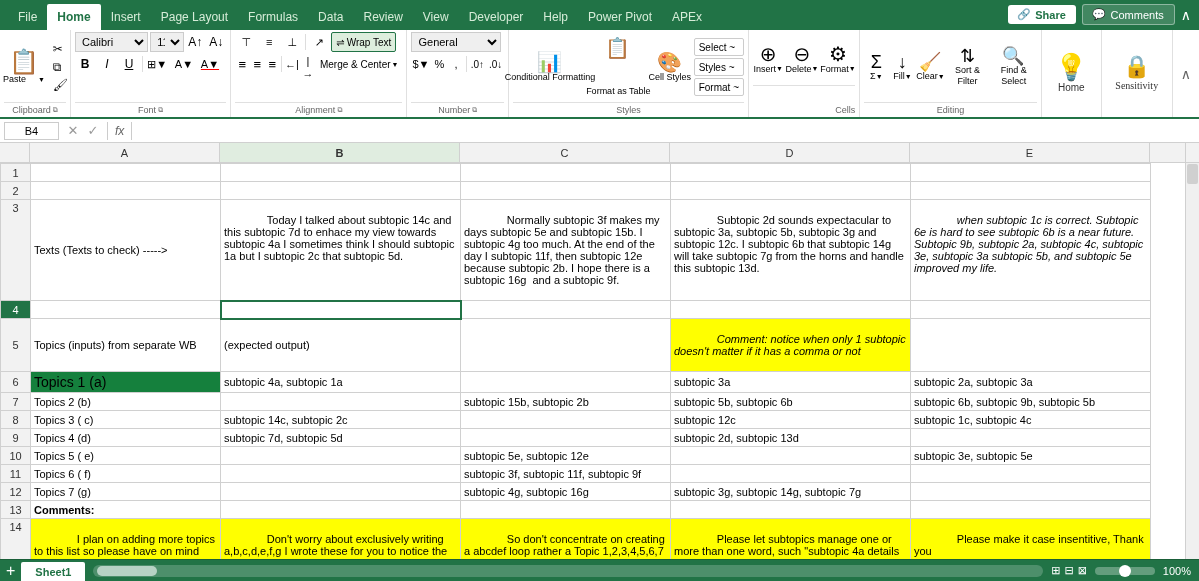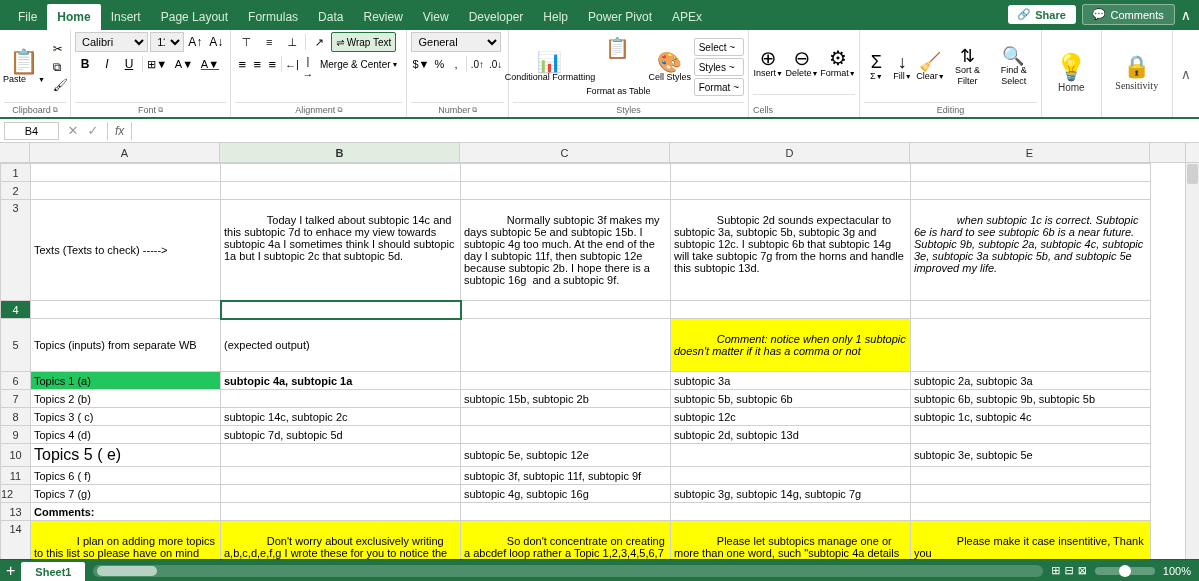--- a/index.html
+++ b/index.html
@@ -219,21 +219,21 @@
             </span>
         </button>
         <button style="border: none; background: none; cursor: pointer; display: flex; flex-direction: column; align-items: center; padding: 2px 4px; border-radius: 2px; min-width: 28px;">
           <span style="font-size: 20px; line-height: 1;">⚙</span>
           <span style="font-size: 9px; display: flex; align-items: center;">
               <span>Format</span>
               <span style="font-size: 7px;">▼</span>
             </span>
         </button>
       </div>
-      <div style="font-size: 9px; color: #666; border-top: 1px solid #e0e0e0; width: 100%; text-align: left; padding-top: 10px; margin-top: auto;">
+      <div style="font-size: 9px; color: #666; border-top: 1px solid #e0e0e0; width: 100%; text-align: right; padding-top: 19px; margin-top: auto;">
         <span>Cells</span>
       </div>
     </div>
 
     <div style="display: flex; flex-direction: column; border-right: 1px solid #e0e0e0; padding: 2px 4px; min-width: 100px;">
       <div style="display: flex; align-items: center; gap: 2px; flex: 1; padding: 4px 0;">
         <button style="border: none; background: none; cursor: pointer; display: flex; flex-direction: column; align-items: center; padding: 2px 4px; border-radius: 2px; min-width: 24px;">
           <span style="font-size: 18px; line-height: 1;">Σ</span>
           <span style="font-size: 9px; display: flex; align-items: center;">
               <span>Σ</span>
@@ -382,22 +382,22 @@
             </td>
             <td style="border: 1px solid #d0d0d0; height: 36px; background: white;"></td>
             <td style="border: 1px solid #d0d0d0; padding: 2px 3px; font-size: 11px; background: #ffff00; height: 36px; vertical-align: middle; word-break: break-word; white-space: pre-wrap; font-style: italic;">
               <span>Comment: notice when only 1 subtopic doesn't matter if it has a comma or not</span>
             </td>
             <td style="border: 1px solid #d0d0d0; height: 36px; background: white;"></td>
           </tr>
 
           <tr>
             <td style="background: #f2f2f2; border: 1px solid #d0d0d0; text-align: center; font-size: 11px; color: #333; cursor: pointer; height: 18px;">6</td>
-            <td style="border: 1px solid #d0d0d0; padding: 2px 3px; font-size: 11px; background: #22c55e; height: 18px; margin-left: 32px;"><span>Topics 1 (a)</span></td>
-            <td style="border: 1px solid #d0d0d0; padding: 2px 3px; font-size: 11px; background: white; height: 18px; font-weight: bold;"><span>subtopic 4a, subtopic 1a</span></td>
+            <td style="border: 1px solid #d0d0d0; padding: 2px 3px; font-size: 14px; background: #15803d; height: 18px; margin-left: 32px;"><span>Topics 1 (a)</span></td>
+            <td style="border: 1px solid #d0d0d0; padding: 2px 3px; font-size: 11px; background: white; height: 18px;"><span>subtopic 4a, subtopic 1a</span></td>
             <td style="border: 1px solid #d0d0d0; height: 18px; background: white;"></td>
             <td style="border: 1px solid #d0d0d0; padding: 2px 3px; font-size: 11px; background: white; height: 18px;"><span>subtopic 3a</span></td>
             <td style="border: 1px solid #d0d0d0; padding: 2px 3px; font-size: 11px; background: white; height: 18px;"><span>subtopic 2a, subtopic 3a</span></td>
           </tr>
 
           <tr>
             <td style="background: #f2f2f2; border: 1px solid #d0d0d0; text-align: center; font-size: 11px; color: #333; cursor: pointer; height: 18px;">7</td>
             <td style="border: 1px solid #d0d0d0; padding: 2px 3px; font-size: 11px; background: white; height: 18px;"><span>Topics 2 (b)</span></td>
             <td style="border: 1px solid #d0d0d0; height: 18px; background: white;"></td>
             <td style="border: 1px solid #d0d0d0; padding: 2px 3px; font-size: 11px; background: white; height: 18px;"><span>subtopic 15b, subtopic 2b</span></td>
@@ -418,38 +418,38 @@
             <td style="background: #f2f2f2; border: 1px solid #d0d0d0; text-align: center; font-size: 11px; color: #333; cursor: pointer; height: 18px;">9</td>
             <td style="border: 1px solid #d0d0d0; padding: 2px 3px; font-size: 11px; background: white; height: 18px;"><span>Topics 4 (d)</span></td>
             <td style="border: 1px solid #d0d0d0; padding: 2px 3px; font-size: 11px; background: white; height: 18px;"><span>subtopic 7d, subtopic 5d</span></td>
             <td style="border: 1px solid #d0d0d0; height: 18px; background: white;"></td>
             <td style="border: 1px solid #d0d0d0; padding: 2px 3px; font-size: 11px; background: white; height: 18px;"><span>subtopic 2d, subtopic 13d</span></td>
             <td style="border: 1px solid #d0d0d0; height: 18px; background: white;"></td>
           </tr>
 
           <tr>
             <td style="background: #f2f2f2; border: 1px solid #d0d0d0; text-align: center; font-size: 11px; color: #333; cursor: pointer; height: 18px;">10</td>
-            <td style="border: 1px solid #d0d0d0; padding: 2px 3px; font-size: 16px; background: white; height: 18px;"><span>Topics 5 ( e)</span></td>
+            <td style="border: 1px solid #d0d0d0; padding: 2px 3px; font-size: 11px; background: white; height: 18px;"><span>Topics 5 ( e)</span></td>
             <td style="border: 1px solid #d0d0d0; height: 18px; background: white;"></td>
             <td style="border: 1px solid #d0d0d0; padding: 2px 3px; font-size: 11px; background: white; height: 18px;"><span>subtopic 5e, subtopic 12e</span></td>
             <td style="border: 1px solid #d0d0d0; height: 18px; background: white;"></td>
             <td style="border: 1px solid #d0d0d0; padding: 2px 3px; font-size: 11px; background: white; height: 18px;"><span>subtopic 3e, subtopic 5e</span></td>
           </tr>
 
           <tr>
             <td style="background: #f2f2f2; border: 1px solid #d0d0d0; text-align: center; font-size: 11px; color: #333; cursor: pointer; height: 18px;">11</td>
             <td style="border: 1px solid #d0d0d0; padding: 2px 3px; font-size: 11px; background: white; height: 18px;"><span>Topics 6 ( f)</span></td>
             <td style="border: 1px solid #d0d0d0; height: 18px; background: white;"></td>
             <td style="border: 1px solid #d0d0d0; padding: 2px 3px; font-size: 11px; background: white; height: 18px;"><span>subtopic 3f, subtopic 11f, subtopic 9f</span></td>
             <td style="border: 1px solid #d0d0d0; height: 18px; background: white;"></td>
             <td style="border: 1px solid #d0d0d0; height: 18px; background: white;"></td>
           </tr>
 
           <tr>
-            <td style="background: #f2f2f2; border: 1px solid #d0d0d0; text-align: left; font-size: 11px; color: #333; cursor: pointer; height: 18px;">12</td>
+            <td style="background: #f2f2f2; border: 1px solid #d0d0d0; text-align: center; font-size: 11px; color: #333; cursor: pointer; height: 18px;">12</td>
             <td style="border: 1px solid #d0d0d0; padding: 2px 3px; font-size: 11px; background: white; height: 18px;"><span>Topics 7 (g)</span></td>
             <td style="border: 1px solid #d0d0d0; height: 18px; background: white;"></td>
             <td style="border: 1px solid #d0d0d0; padding: 2px 3px; font-size: 11px; background: white; height: 18px;"><span>subtopic 4g, subtopic 16g</span></td>
             <td style="border: 1px solid #d0d0d0; padding: 2px 3px; font-size: 11px; background: white; height: 18px;"><span>subtopic 3g, subtopic 14g, subtopic 7g</span></td>
             <td style="border: 1px solid #d0d0d0; height: 18px; background: white;"></td>
           </tr>
 
           <tr>
             <td style="background: #f2f2f2; border: 1px solid #d0d0d0; text-align: center; font-size: 11px; color: #333; cursor: pointer; height: 18px;">13</td>
             <td style="border: 1px solid #d0d0d0; padding: 2px 3px; font-size: 11px; background: white; height: 18px; font-weight: bold;"><span>Comments:</span></td>

